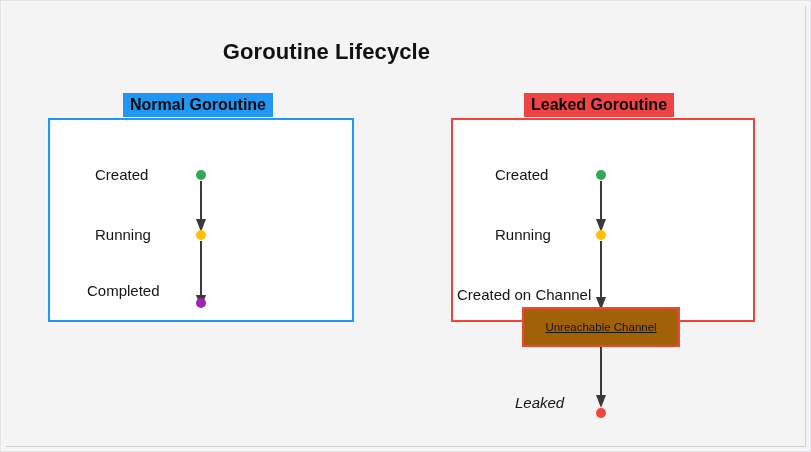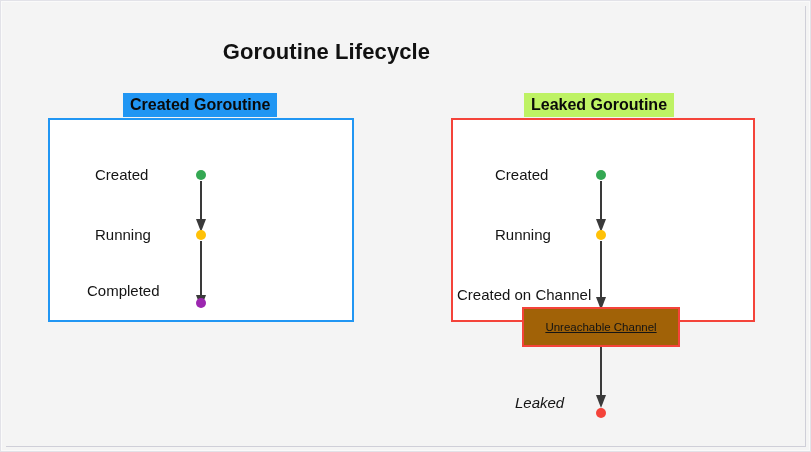--- a/index.html
+++ b/index.html
@@ -77,21 +77,21 @@
     line-height: 17px;
   }
   #header-normal {
     left: 122px;
     top: 92px;
     background: #2196f3;
   }
   #header-leaked {
     left: 523px;
     top: 92px;
-    background: #bef264;
+    background: #ef4444;
   }
 
   .flow-label {
     position: absolute;
     font-size: 15px;
     color: #141414;
     white-space: nowrap;
     text-align: left;
     line-height: 12px;
   }
@@ -130,21 +130,21 @@
 <body>
 
 <div id="canvas">
 
   <div id="inner-frame"></div>
 
   <div id="title">Goroutine Lifecycle</div>
 
   <div class="panel" id="panel-normal"></div>
 
-  <div class="panel-header" id="header-normal">Created Goroutine</div>
+  <div class="panel-header" id="header-normal">Normal Goroutine</div>
 
   <div class="flow-label" style="left:94px; top:168px; width:72px;">Created</div>
   <div class="node-dot" style="left:195px; top:169px; background:#34a853;"></div>
 
   <svg class="arrow-svg" style="left:193px; top:180px;" width="14" height="52">
     <line x1="7" y1="0" x2="7" y2="44" stroke="#3a3a3a" stroke-width="2"></line>
     <polygon points="7,51 2,38 12,38" fill="#3a3a3a"></polygon>
   </svg>
 
   <div class="flow-label" style="left:94px; top:228px; width:72px;">Running</div>

